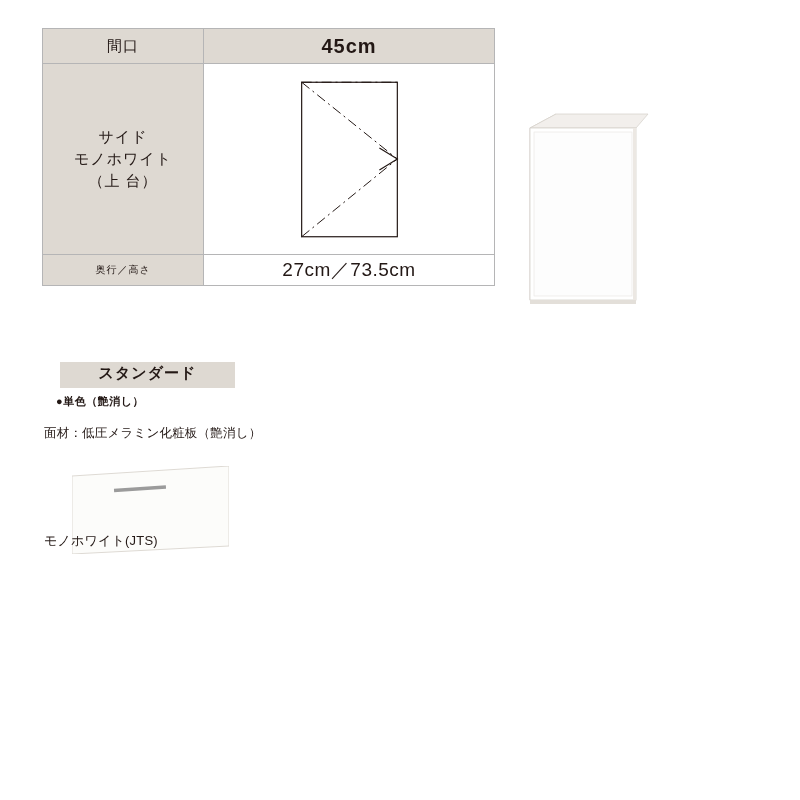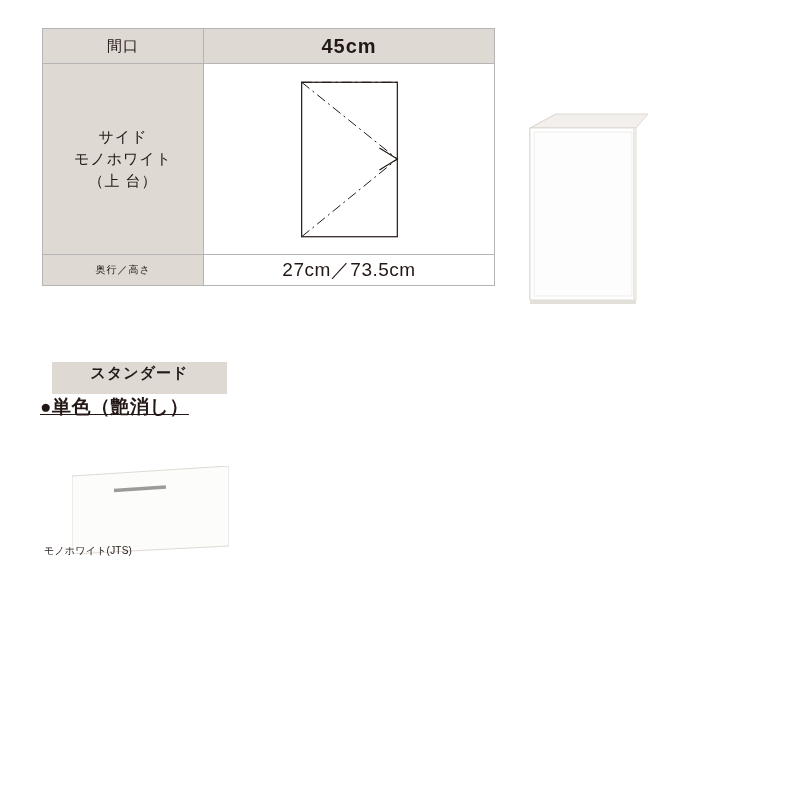--- a/index.html
+++ b/index.html
@@ -82,60 +82,59 @@
     position: absolute;
     left: 528px;
     top: 100px;
     width: 125px;
     height: 210px;
   }
 
   
   .std-band {
     position: absolute;
-    left: 52px;
+    left: 60px;
     top: 362px;
     width: 175px;
-    height: 32px;
+    height: 26px;
     background: #ded9d2;
     font-size: 15px;
     font-weight: bold;
     letter-spacing: 1px;
     text-align: center;
     line-height: 22px;
   }
   .tanshoku {
     position: absolute;
-    left: 40px;
+    left: 56px;
     top: 394px;
-    font-size: 19px;
+    font-size: 11px;
     font-weight: bold;
     letter-spacing: 0.5px;
-    text-decoration: underline;
   }
   .material-lines {
     position: absolute;
     left: 44px;
     top: 424px;
     font-size: 12.5px;
     line-height: 1.45;
     letter-spacing: 0.2px;
   }
   .swatch {
     position: absolute;
     left: 72px;
     top: 466px;
     width: 157px;
     height: 88px;
   }
   .swatch-caption {
     position: absolute;
     left: 44px;
-    top: 544px;
-    font-size: 10px;
+    top: 532px;
+    font-size: 13px;
     letter-spacing: 0.2px;
   }
 </style>
 </head>
 <body>
 
 <table class="spec-table">
   <tbody>
       <tr class="row-maguchi">
     <td class="lbl-cell">間口</td>
@@ -180,20 +179,21 @@
   <polygon points="2,200 108,200 108,204 2,204" fill="#e3dfd9"></polygon>
 
   <rect x="105" y="28" width="3" height="172" fill="#ece8e3"></rect>
 </svg>
 
 <div class="std-band">スタンダード</div>
 
 <div class="tanshoku">●単色（艶消し）</div>
 
 <div class="material-lines">
+  <div>面材：低圧メラミン化粧板（艶消し）</div>
 </div>
 
 <svg class="swatch" viewBox="0 0 157 88">
   <polygon points="0,10 157,0 157,80 0,88" fill="#fcfcfa" stroke="#dedad4" stroke-width="1"></polygon>
   <rect x="42" y="21" width="52" height="3.5" fill="#9b9b9b" transform="rotate(-3.6 68 23)"></rect>
 </svg>
 
 <div class="swatch-caption">モノホワイト(JTS)</div>
 
 </body></html>

